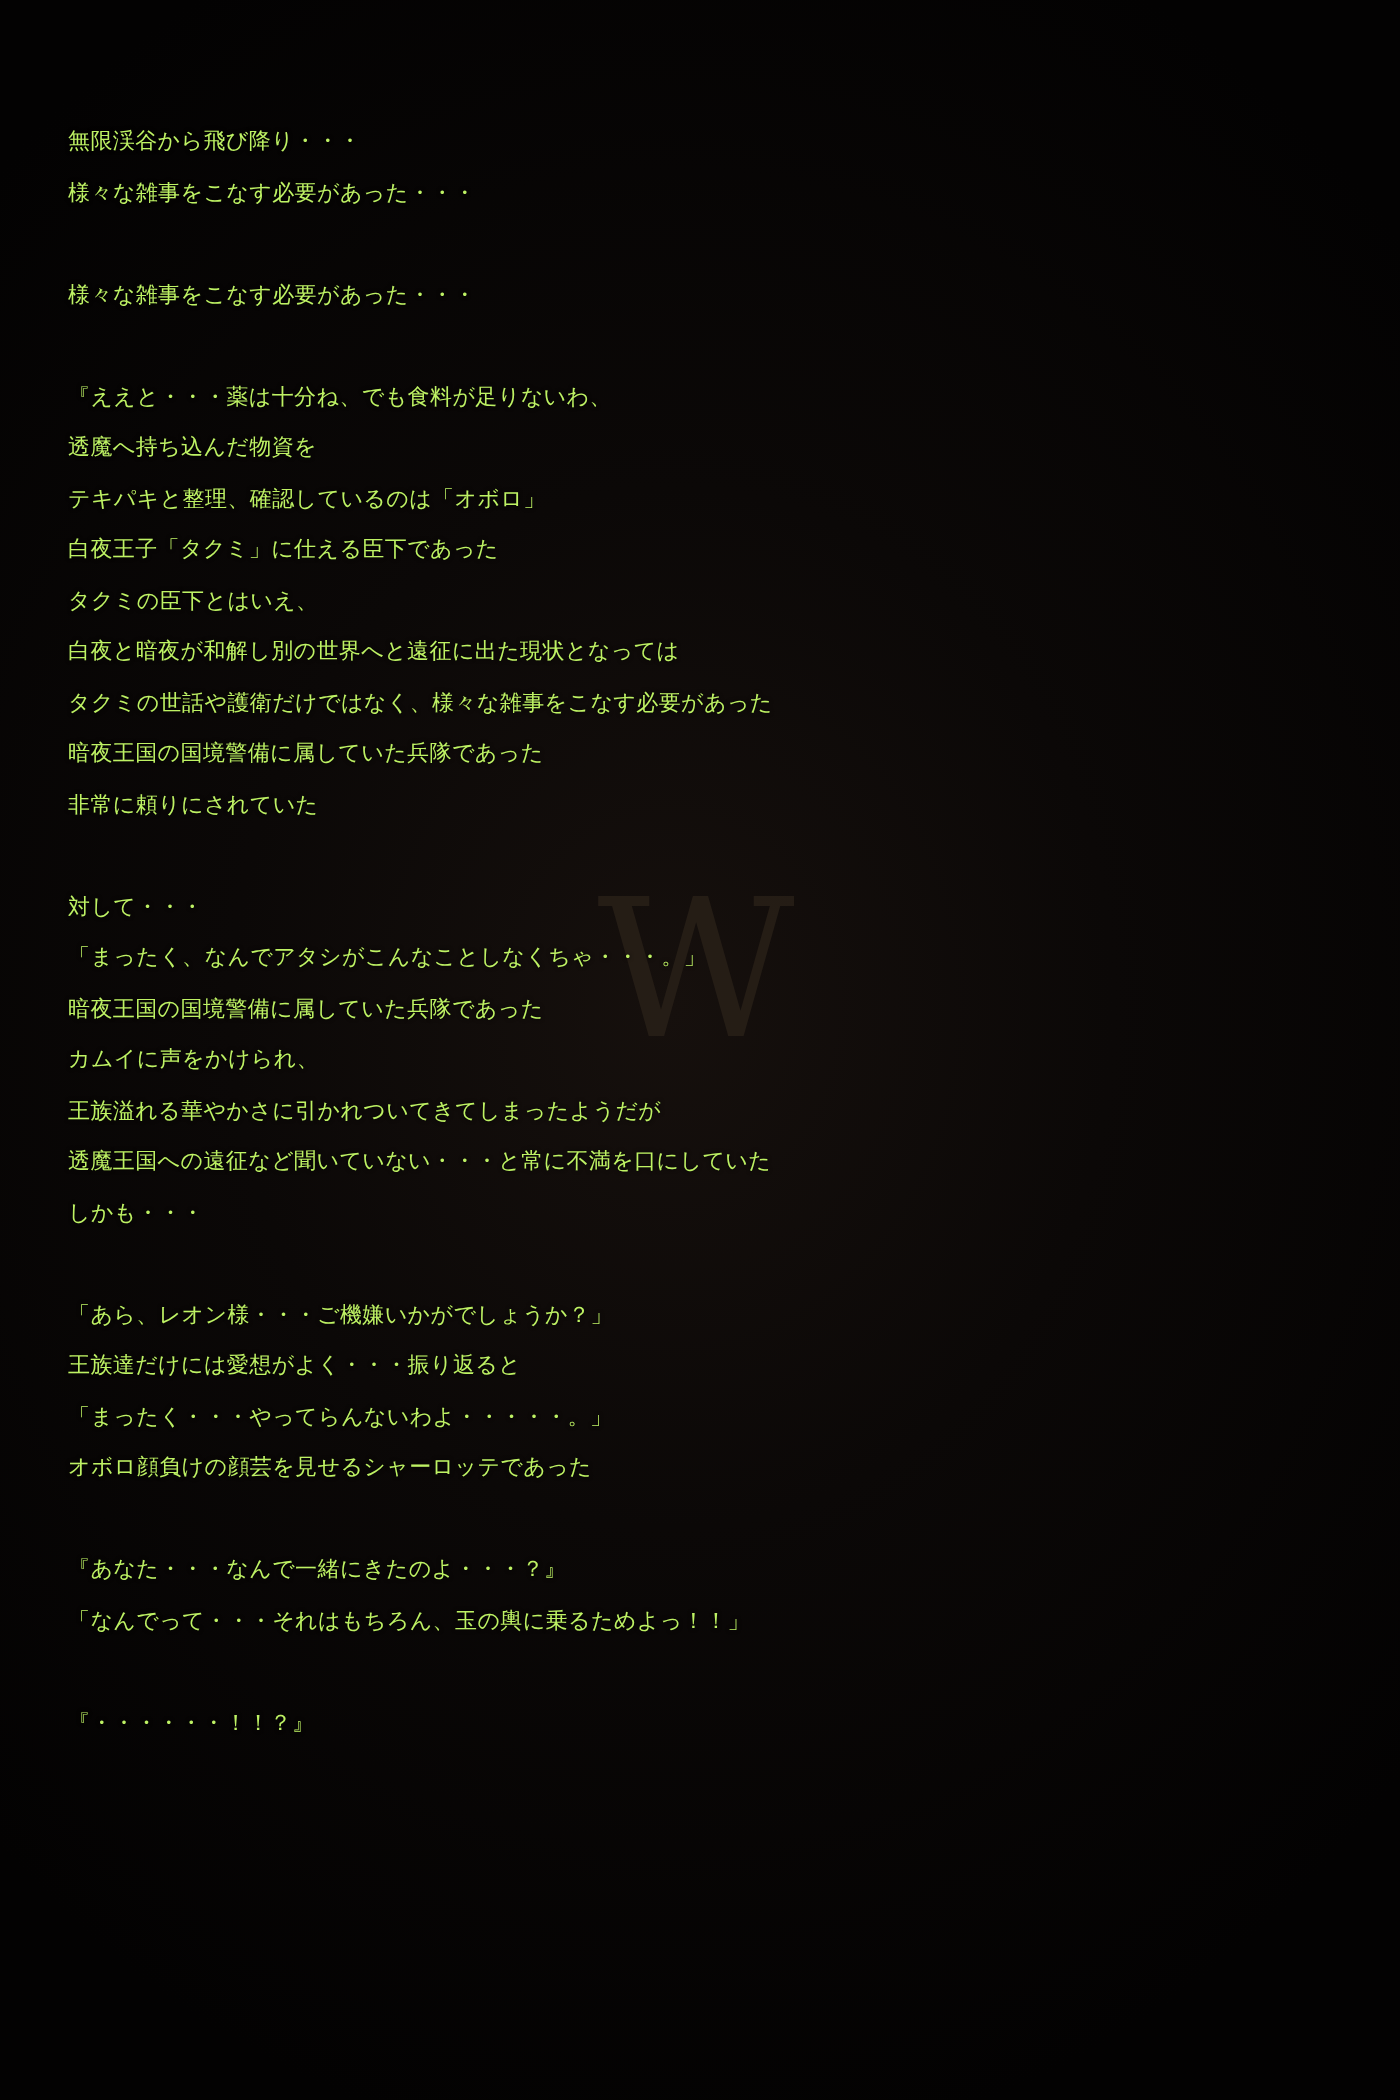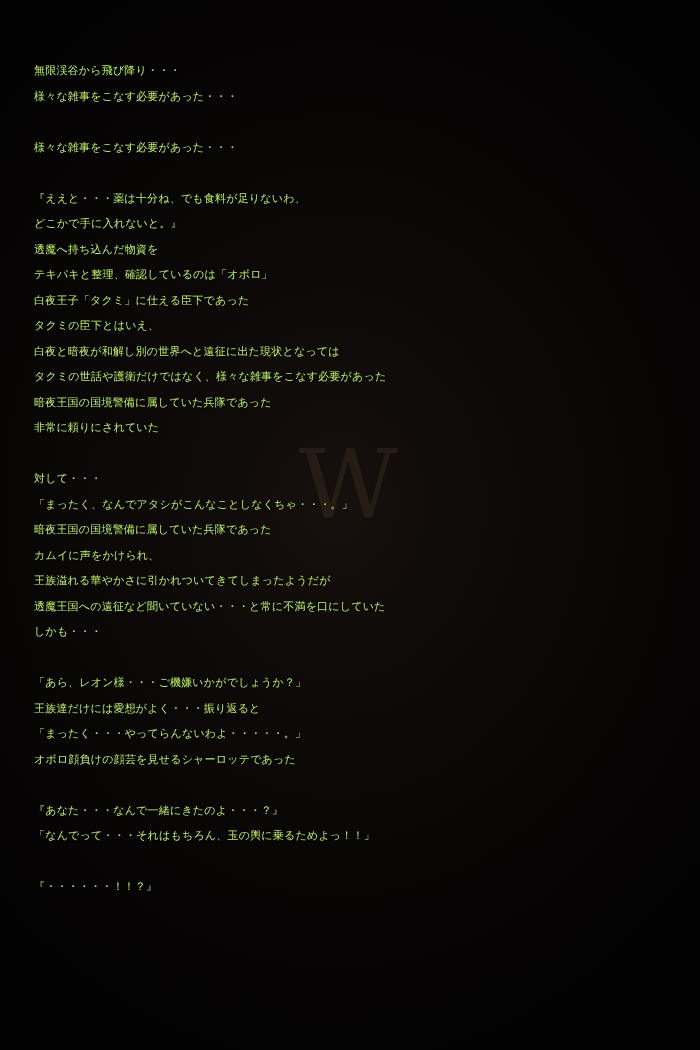--- a/index.html
+++ b/index.html
@@ -74,21 +74,20 @@
       <span class="line">無限渓谷から飛び降り・・・</span>
       <span class="line">様々な雑事をこなす必要があった・・・</span>
     </p>
 
     <p class="para">
       <span class="line">様々な雑事をこなす必要があった・・・</span>
     </p>
 
     <p class="para">
       <span class="line">『ええと・・・薬は十分ね、でも食料が足りないわ、</span>
-      <span class="line">どこかで手に入れないと。』</span>
       <span class="line">透魔へ持ち込んだ物資を</span>
       <span class="line">テキパキと整理、確認しているのは「オボロ」</span>
       <span class="line">白夜王子「タクミ」に仕える臣下であった</span>
       <span class="line">タクミの臣下とはいえ、</span>
       <span class="line">白夜と暗夜が和解し別の世界へと遠征に出た現状となっては</span>
       <span class="line">タクミの世話や護衛だけではなく、様々な雑事をこなす必要があった</span>
       <span class="line">暗夜王国の国境警備に属していた兵隊であった</span>
       <span class="line">非常に頼りにされていた</span>
     </p>
 

